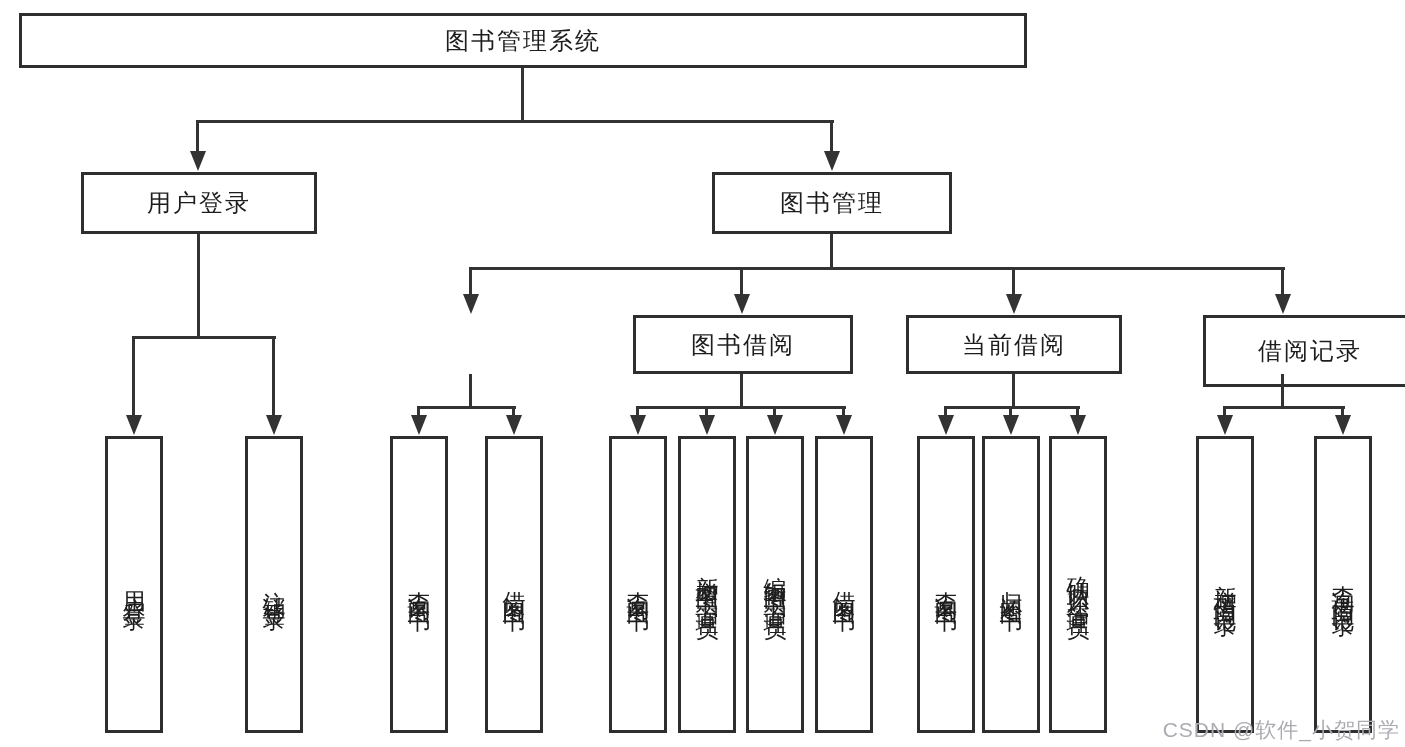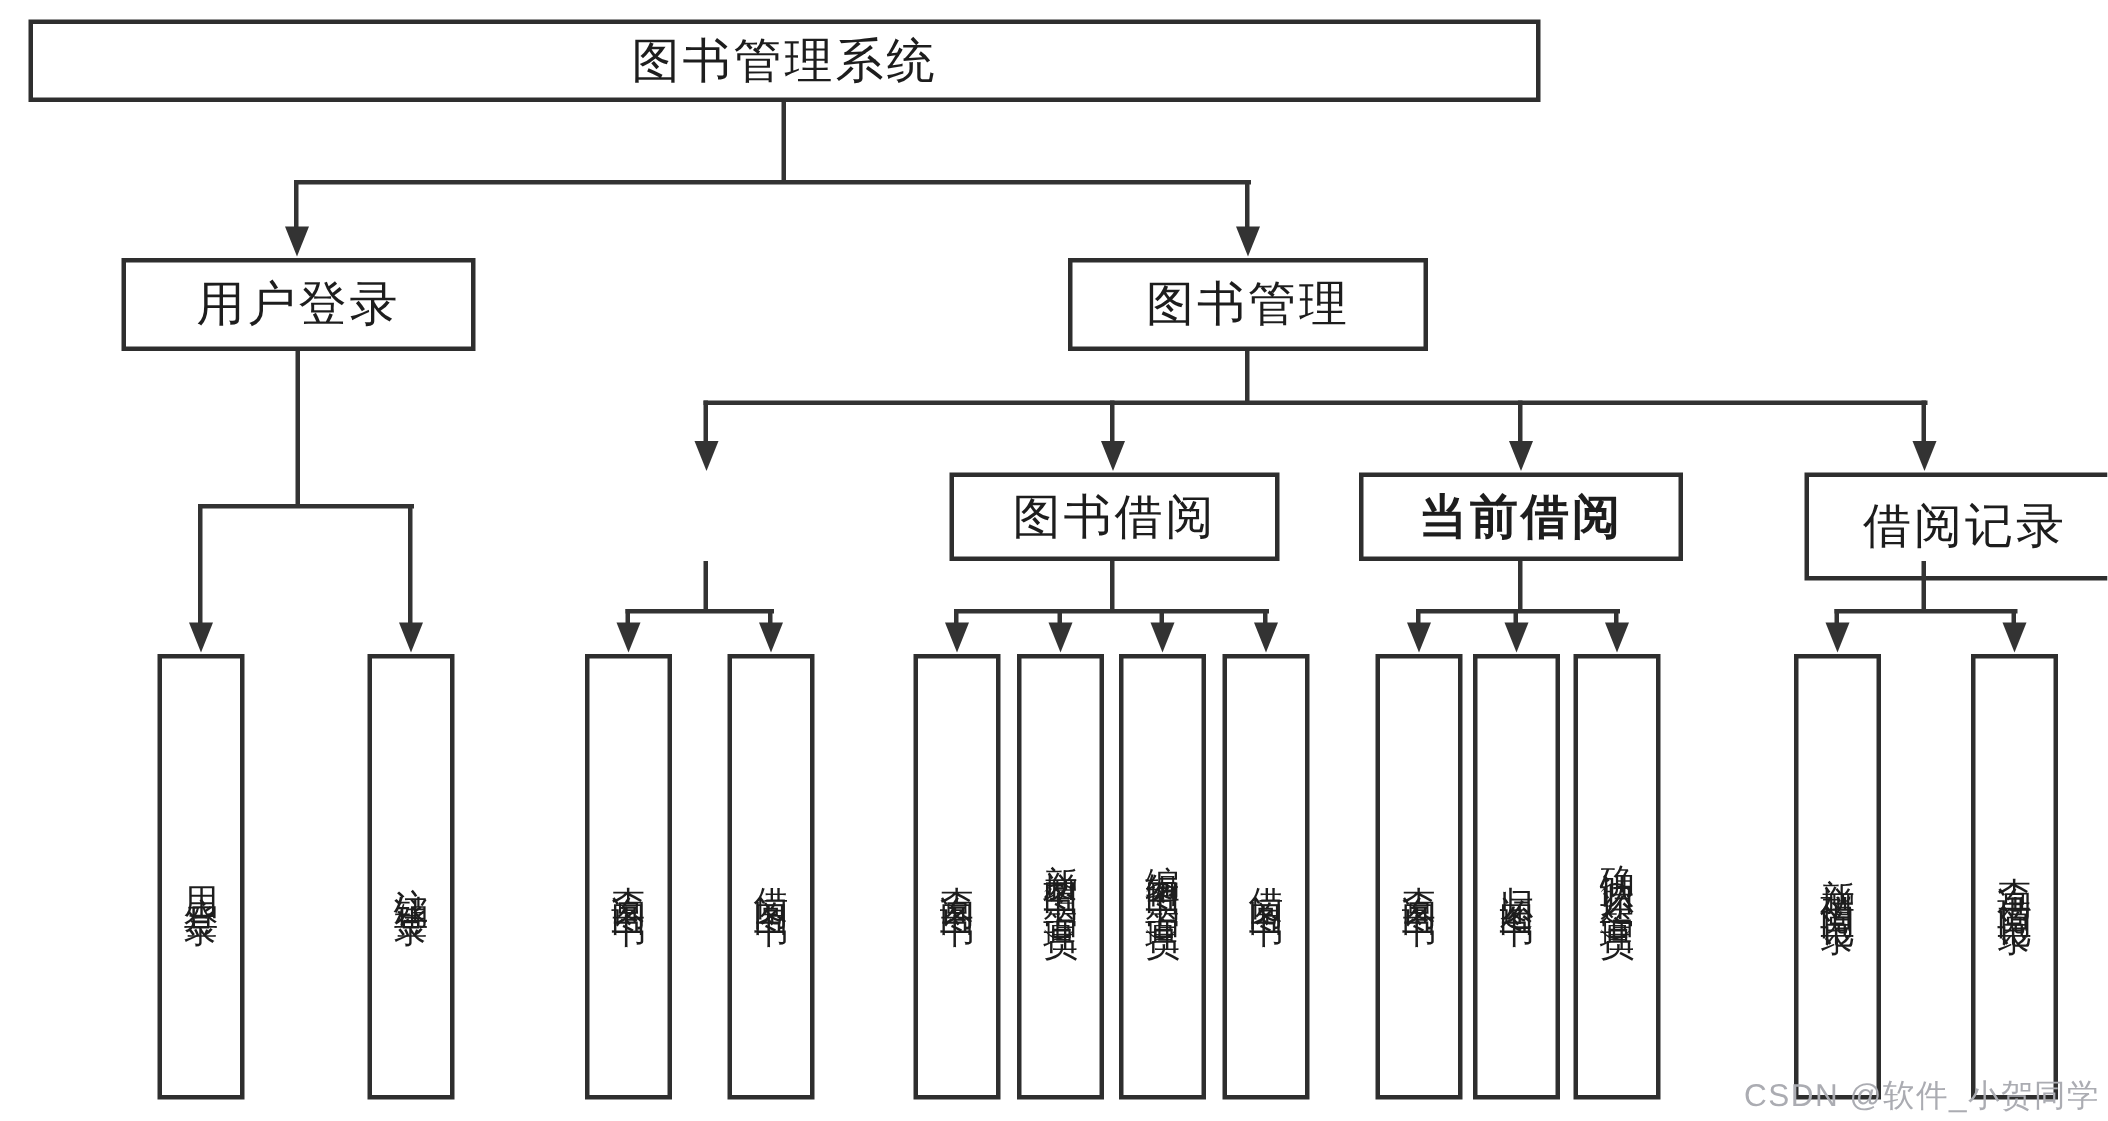--- a/index.html
+++ b/index.html
@@ -14,21 +14,21 @@
   .node {
     position: absolute;
     box-sizing: border-box;
     border: 3px solid #2e2e2e;
     background: #ffffff;
     display: flex;
     align-items: center;
     justify-content: center;
   }
   .node .lbl {
-    font-size: 32px;
+    font-size: 24px;
     color: #1d1d1d;
     letter-spacing: 2px;
     white-space: nowrap;
   }
   .leaf .lbl {
     writing-mode: vertical-rl;
     text-orientation: mixed;
     font-size: 23px;
     letter-spacing: 6px;
     white-space: normal;
@@ -88,21 +88,21 @@
   <div class="vline" style="left:830px; top:234px; height:34px;"></div>
   <div class="hline" style="left:469px; top:267px; width:816px;"></div>
   <div class="arrow" style="left:469px; top:267px; height:28px;"></div>
   <div class="arrow" style="left:740px; top:267px; height:28px;"></div>
   <div class="arrow" style="left:1012px; top:267px; height:28px;"></div>
   <div class="arrow" style="left:1281px; top:267px; height:28px;"></div>
 
   <div class="node" style="left:633px; top:315px; width:220px; height:59px;">
     <span class="lbl">图书借阅</span>
   </div>
-  <div class="node" style="left:906px; top:315px; width:216px; height:59px;font-weight:bold;">
+  <div class="node" style="left:906px; top:315px; width:216px; height:59px;">
     <span class="lbl">当前借阅</span>
   </div>
   <div class="node" style="left:1175px; top:315px; width:214px; height:72px;margin-left:28px;">
     <span class="lbl">借阅记录</span>
   </div>
 
   <div class="vline" style="left:469px; top:374px; height:33px;"></div>
   <div class="hline" style="left:417px; top:406px; width:99px;"></div>
   <div class="arrow" style="left:417px; top:406px; height:10px;"></div>
   <div class="arrow" style="left:512px; top:406px; height:10px;"></div>

